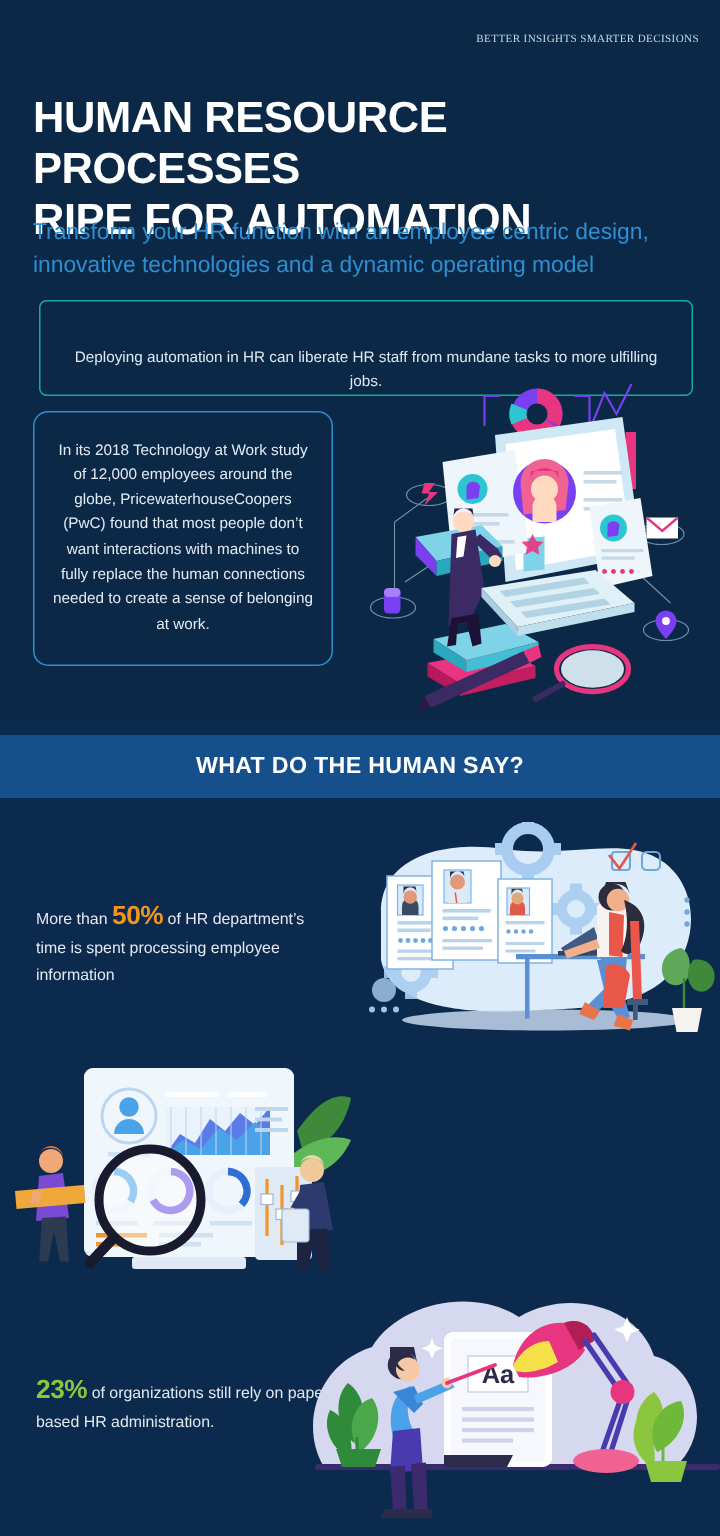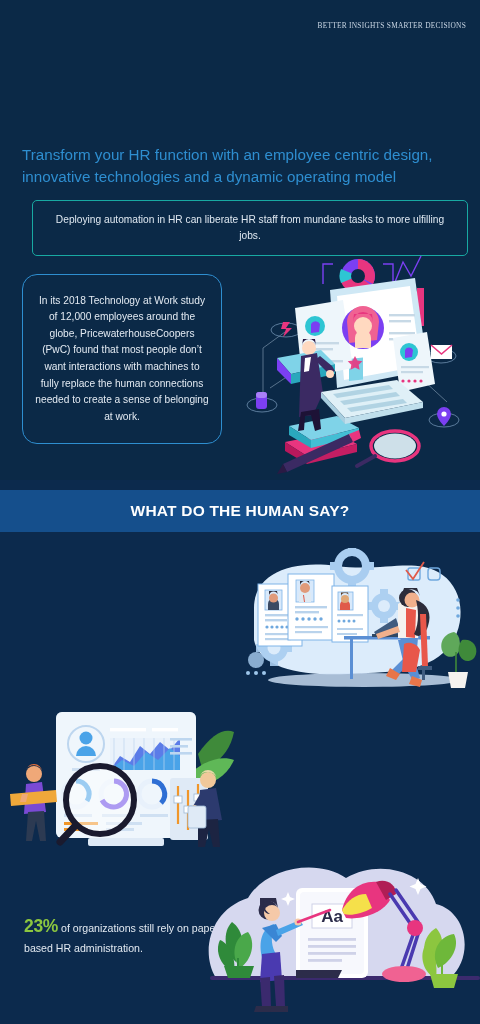--- a/index.html
+++ b/index.html
@@ -42,32 +42,32 @@
     line-height: 1.18; letter-spacing: -.3px;
   }
   .hero-sub {
     position: absolute; left: 22px; top: 144px;
     width: 444px;
     color: #2e8ed0;
     font-size: 15.2px; line-height: 1.42; font-weight: 400;
   }
 
   .callout-teal {
-    position: absolute; left: 32px; top: 200px;
-    width: 436px; height: 56px;
+    position: absolute; left: 26px; top: 200px;
+    width: 436px; height: 64px;
     border: 1.3px solid #18a9a2; border-radius: 5px;
-    display: flex; align-items: center; justify-content: center;
+    display: flex; align-items: flex-end; justify-content: center;
     text-align: center; padding: 0 14px;
   }
   .callout-teal p { color: #dfe8f1; font-size: 10.2px; line-height: 1.55; }
 
   .callout-blue {
     position: absolute; left: 22px; top: 274px;
     width: 200px; height: 170px;
-    border: 1.3px solid #2e8ed0; border-radius: 15px;
+    border: 1.3px solid #2e8ed0; border-radius: 10px;
     display: flex; align-items: center; justify-content: center;
     text-align: center; padding: 8px 12px;
   }
   .callout-blue p { color: #e3eaf2; font-size: 10.2px; line-height: 1.62; }
 
   
   .hero-illo { position: absolute; left: 245px; top: 252px; width: 235px; height: 228px; }
 
   
   .stats-banner {
@@ -101,20 +101,24 @@
 <body>
 
 <div class="page">
 
   <div class="hero">
 
     <div class="logo-wrap">
       <div class="logo-sub">BETTER INSIGHTS SMARTER DECISIONS</div>
     </div>
 
+    <div class="hero-title">
+      <div>HUMAN RESOURCE PROCESSES</div>
+      <div>RIPE FOR AUTOMATION</div>
+    </div>
 
     <div class="hero-sub">Transform your HR function with an employee centric design, innovative technologies and a dynamic operating model</div>
 
     <div class="callout-teal">
       <p>Deploying automation in HR can liberate HR staff from mundane tasks to more ulfilling jobs.</p>
     </div>
 
     <div class="callout-blue">
       <p>In its 2018 Technology at Work study of 12,000 employees around the globe, PricewaterhouseCoopers (PwC) found that most people don’t want interactions with machines to fully replace the human connections needed to create a sense of belonging at work.</p>
     </div>
@@ -267,20 +271,23 @@
           <path d="M130 204 L112 214" stroke="#3b2a63" stroke-width="4" stroke-linecap="round"></path>
         </g>
       </svg>
     </div>
   </div>
 
   <div class="stats-banner">
     <h2>WHAT DO THE HUMAN SAY?</h2>
   </div>
 
+  <div class="stat-text" id="stat1">
+    <span>More than </span><span class="num num-orange">50%</span><span> of HR department’s time is spent processing employee information</span>
+  </div>
 
   <div class="illo" id="illo1">
     <svg viewBox="0 0 248 148" width="248" height="148">
       <path d="M22 60 C22 24 62 12 104 18 C150 24 180 10 206 24 C232 38 236 76 216 100 C194 126 150 124 116 126 C74 128 28 122 22 92 Z" fill="#dcecfb"></path>
       <ellipse cx="132" cy="132" rx="96" ry="7" fill="#cfe2f7" opacity=".8"></ellipse>
 
       <g fill="#a9cdf0">
         <path d="M120 18 m-18 0 a18 18 0 1 0 36 0 a18 18 0 1 0 -36 0 M120 8 a10 10 0 1 1 0 20 a10 10 0 1 1 0 -20" transform="translate(0 0)"></path>
         <rect x="116" y="-4" width="8" height="10"></rect>
           <rect x="116" y="30" width="8" height="10"></rect>

